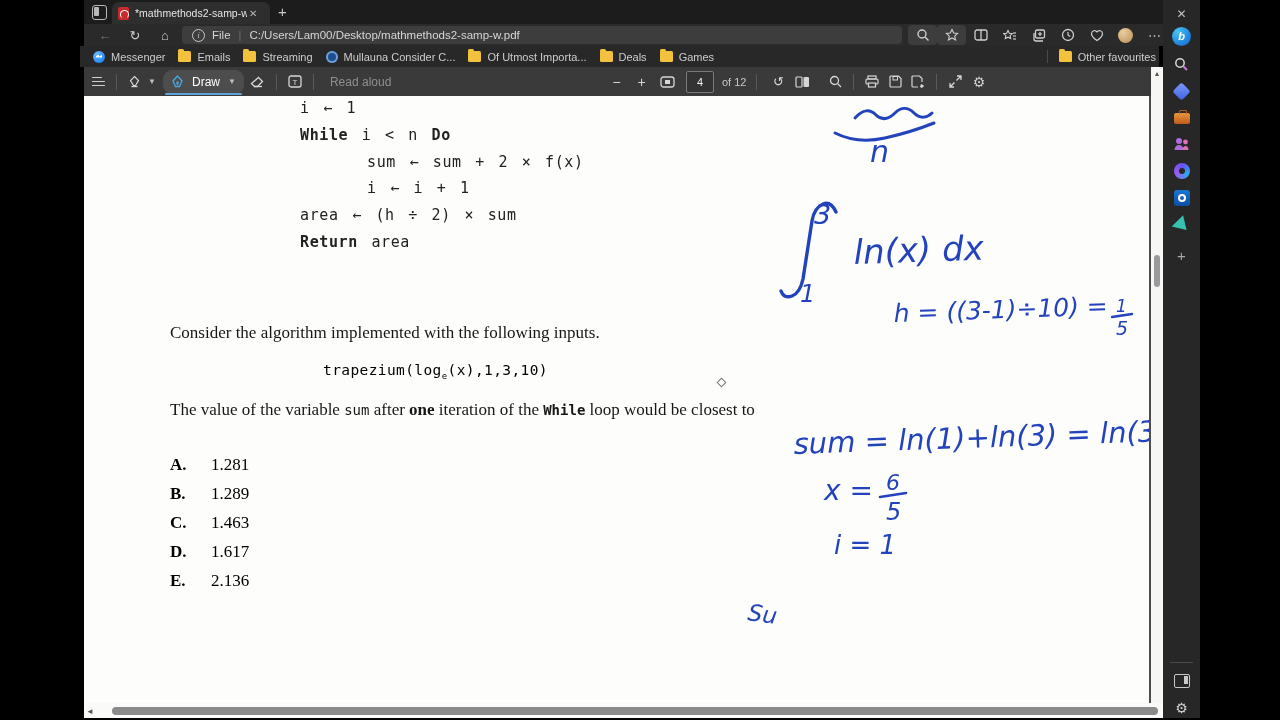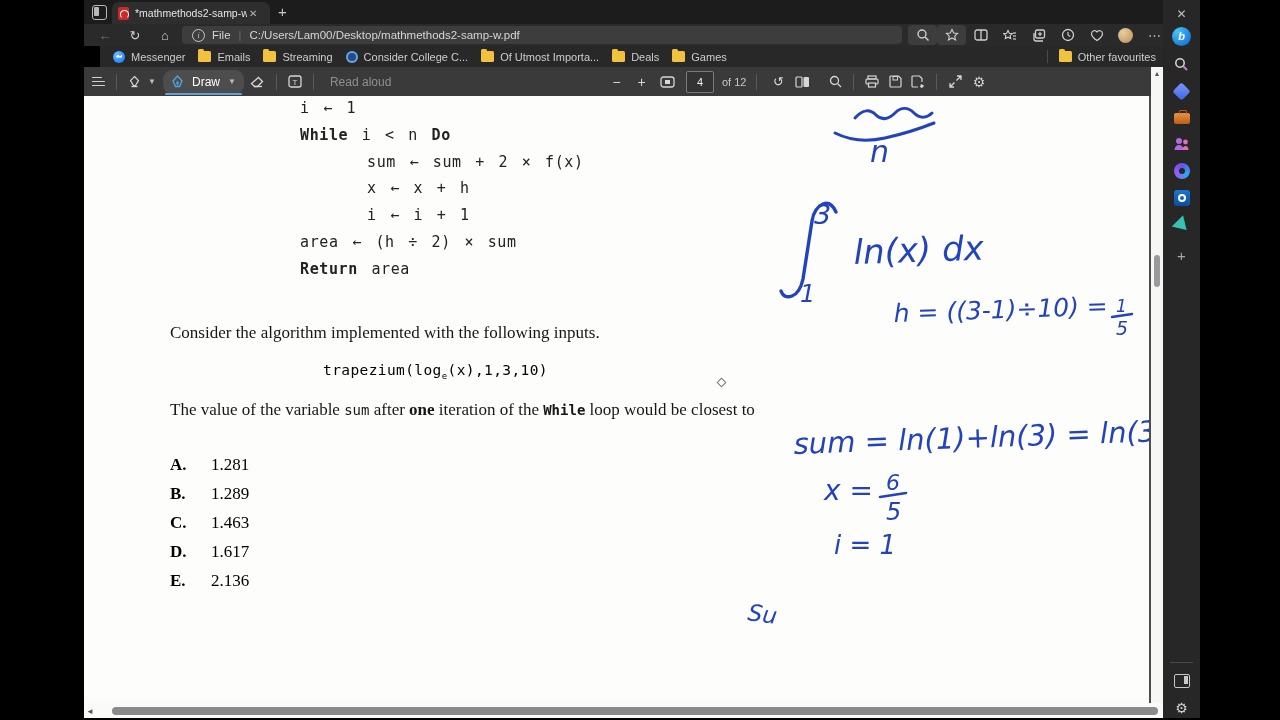--- a/index.html
+++ b/index.html
@@ -27,21 +27,21 @@
             font-size:8px;line-height:11px;text-align:center;flex:none;font-family:"Liberation Serif",serif;font-style:italic;}
   #scheme{color:#d6d6d6;font-size:11.5px;margin:0 8px 0 7px;}
   .pill-div{color:#6d6d6d;font-size:11px;margin-right:8px;}
   #url-text{color:#d6d6d6;font-size:11.5px;white-space:nowrap;}
   .addr-icons{display:flex;align-items:center;margin-left:6px;}
   .aic{width:29px;height:20px;display:flex;align-items:center;justify-content:center;flex:none;}
   .aic svg{display:block;}
   .chip{background:#3d3d3d;border-radius:4px;}
   #avatar{width:15px;height:15px;border-radius:50%;background:radial-gradient(circle at 35% 30%,#e8cf9e,#b98d54);}
   
-  #favbar{left:100px;top:46px;width:1079px;height:21px;background:#282828;display:flex;align-items:center;
+  #favbar{left:80px;top:46px;width:1079px;height:21px;background:#282828;display:flex;align-items:center;
           color:#cdcdcd;font-size:11px;}
   .fav-item{display:flex;align-items:center;margin-left:13px;}
   .fav-lb{margin-left:6px;white-space:nowrap;}
   .fav-ic{width:13px;height:11px;flex:none;position:relative;}
   .fav-ic.folder{background:#f2c23e;border-radius:1.5px;}
   .fav-ic.folder::before{content:"";position:absolute;left:0;top:-2px;width:6px;height:3px;background:#f2c23e;border-radius:1.5px 1.5px 0 0;}
   .fav-ic.messenger{width:12px;height:12px;border-radius:50%;background:radial-gradient(circle at 30% 25%,#6fb6ff,#0a7cff);}
   .fav-ic.messenger::after{content:"";position:absolute;left:3px;top:4px;width:6px;height:3px;background:#fff;
         clip-path:polygon(0 60%,40% 0,60% 70%,100% 10%,100% 100%,0 100%);}
   .fav-ic.site{width:12px;height:12px;border-radius:50%;background:#1f4e8c;box-shadow:inset 0 0 0 2px #6fa0d8;}
@@ -204,21 +204,21 @@
         <div class="fav-item">
           <span class="fav-ic folder"></span>
           <span class="fav-lb">Emails</span>
         </div>
         <div class="fav-item">
           <span class="fav-ic folder"></span>
           <span class="fav-lb">Streaming</span>
         </div>
         <div class="fav-item">
           <span class="fav-ic site"></span>
-          <span class="fav-lb">Consider College C...</span>
+          <span class="fav-lb">Mullauna Consider C...</span>
         </div>
         <div class="fav-item">
           <span class="fav-ic folder"></span>
           <span class="fav-lb">Of Utmost Importa...</span>
         </div>
         <div class="fav-item">
           <span class="fav-ic folder"></span>
           <span class="fav-lb">Deals</span>
         </div>
         <div class="fav-item">
@@ -330,21 +330,20 @@
     </div>
   </div>
 
   <div class="abs" id="page"></div>
   <div class="abs" id="page-edge"></div>
 
   <div class="abs" id="code">
       <div class="code-line"><span>i ← 1</span></div>
       <div class="code-line"><span class="cb">While</span><span> i &lt; n </span><span class="cb">Do</span></div>
       <div class="code-line ind"><span>sum ← sum + 2 × f(x)</span></div>
-      <div class="code-line ind"><span>x ← x + h</span></div>
       <div class="code-line ind"><span>i ← i + 1</span></div>
       <div class="code-line"><span>area ← (h ÷ 2) × sum</span></div>
       <div class="code-line"><span class="cb">Return</span><span> area</span></div>
     </div>
   <div class="abs serif" id="para1">Consider the algorithm implemented with the following inputs.</div>
   <div class="abs" id="fn-call"><span>trapezium(log</span><sub>e</sub><span>(x),1,3,10)</span></div>
   <div class="abs serif" id="question"><span class="">The value of the variable </span><span class="qmono ">sum</span><span class=""> after </span><span class="qb">one</span><span class=""> iteration of the </span><span class="qmono qb">While</span><span class=""> loop would be closest to</span></div>
   <div class="abs" id="options">
       <div class="opt-row">
         <span class="opt-letter">A.</span>

